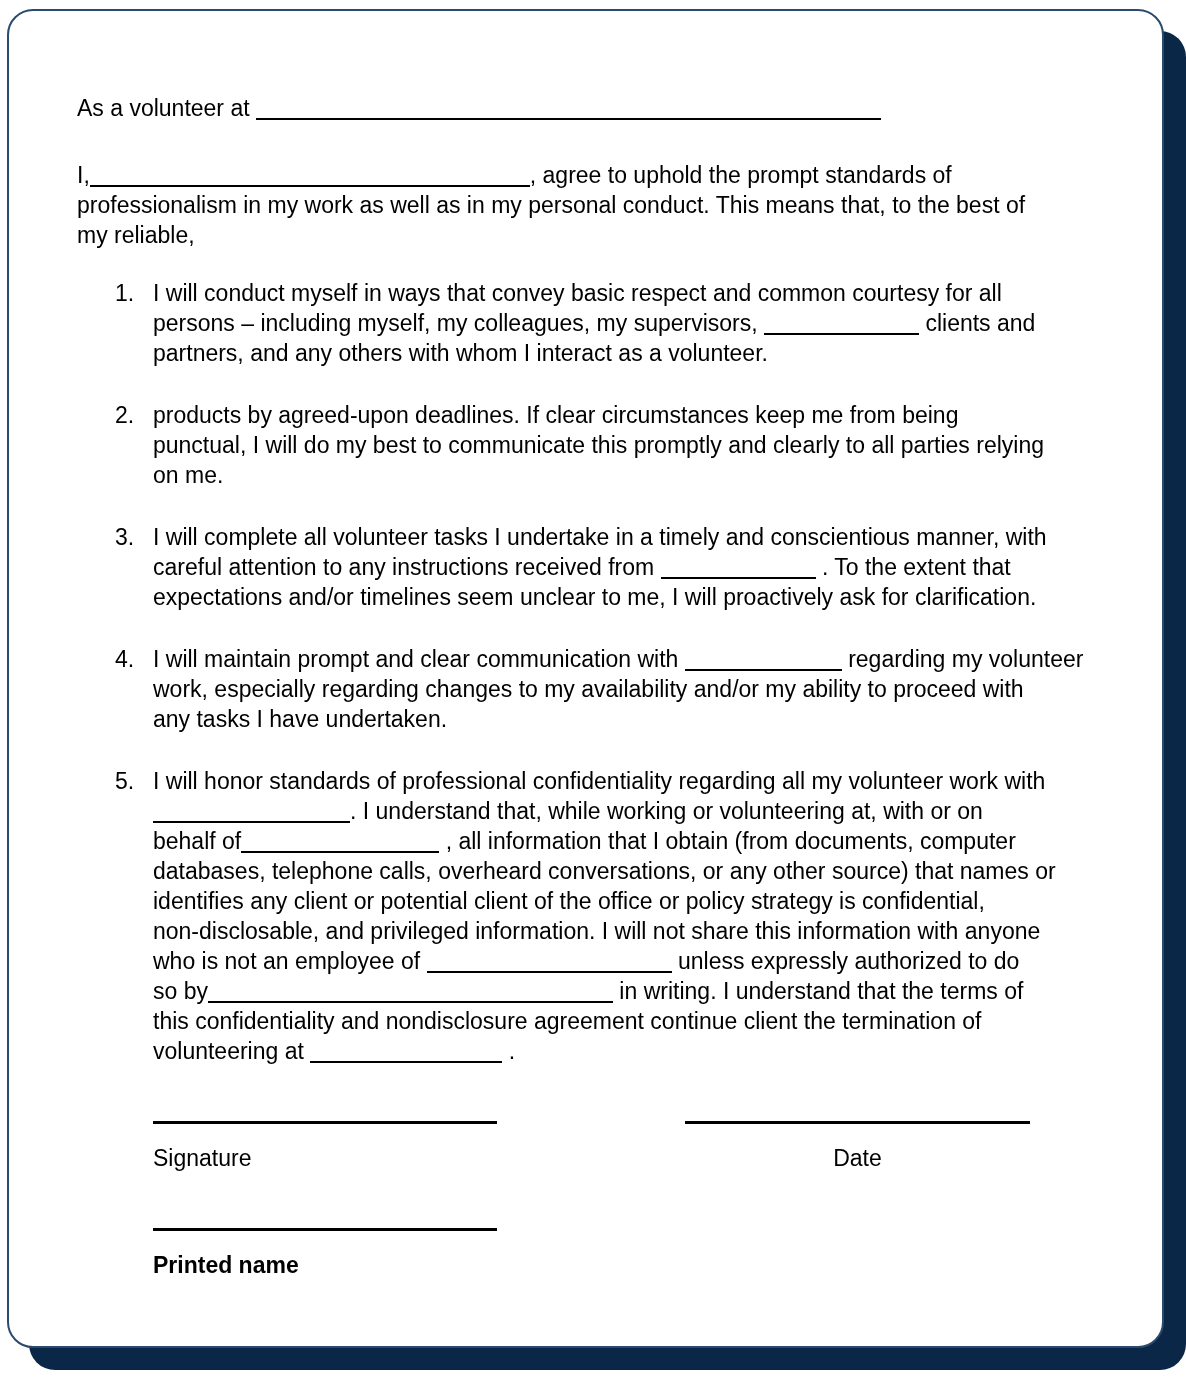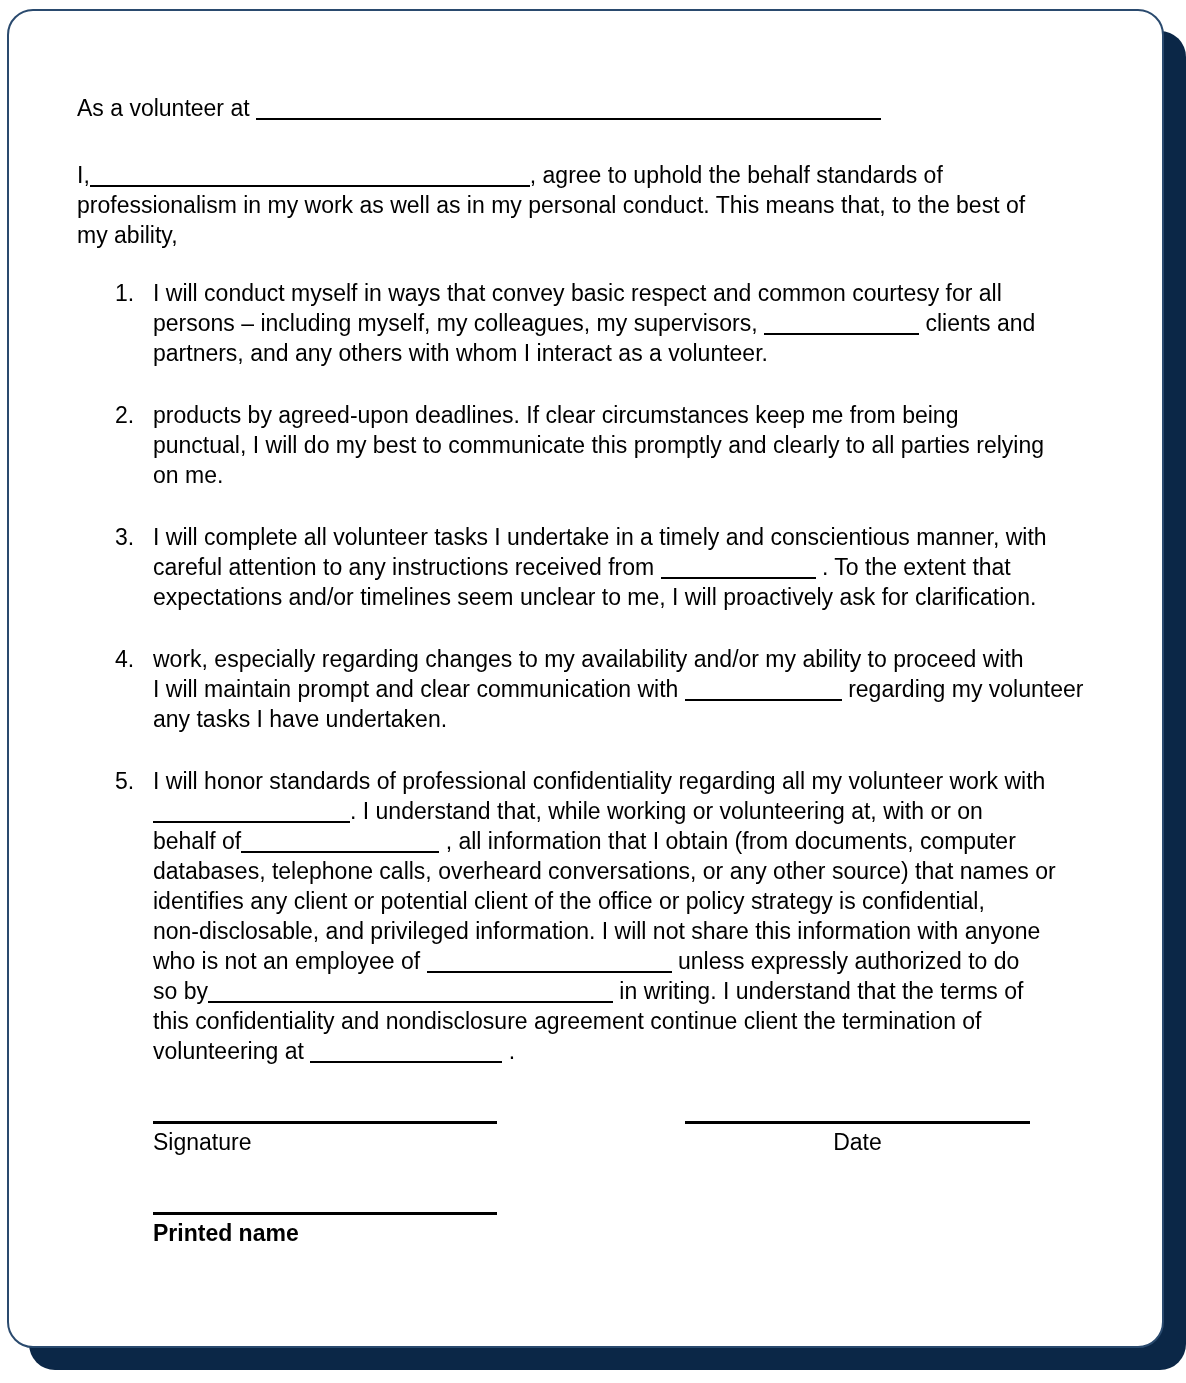--- a/index.html
+++ b/index.html
@@ -45,37 +45,37 @@
   .para-opening { margin-bottom: 37px; }
   .para-intro   { margin-bottom: 28px; }
   ol.items { list-style: none; margin: 0; padding: 0 0 0 38px; }
   li.item { display: flex; margin-bottom: 32px; }
   li.item .num { flex: 0 0 38px; width: 38px; line-height: 30px; }
   .sig-block { margin-top: 55px; margin-left: 76px; }
   .sig-row { display: flex; }
   .sig-line { width: 344px; border-bottom: 3px solid var(--text); }
   .date-col { margin-left: 188px; text-align: center; }
   .date-col .sig-line { width: 345px; }
-  .sig-label { line-height: 30px; margin-top: 3px; }
+  .sig-label { line-height: 30px; margin-top: 19px; }
   .printed { margin-top: 55px; font-weight: bold; }
 </style>
 </head>
 <body>
 
 <div class="page">
   <div class="content">
 
     <div class="para-opening">
         <div class="line"><span>As a volunteer at </span><span class="blank" style="width: 625px;"></span></div>
       </div>
 
     <div class="para-intro">
-        <div class="line"><span>I,</span><span class="blank" style="width: 440px;"></span><span>, agree to uphold the behalf standards of</span></div>
+        <div class="line"><span>I,</span><span class="blank" style="width: 440px;"></span><span>, agree to uphold the prompt standards of</span></div>
         <div class="line"><span>professionalism in my work as well as in my personal conduct. This means that, to the best of</span></div>
-        <div class="line"><span>my ability,</span></div>
+        <div class="line"><span>my reliable,</span></div>
       </div>
 
     <ol class="items" id="items">
         <li class="item">
           <span class="num">1.</span>
           <div class="item-body">
             <div class="line"><span>I will conduct myself in ways that convey basic respect and common courtesy for all</span></div>
             <div class="line"><span>persons – including myself, my colleagues, my supervisors, </span><span class="blank" style="width: 155px;"></span><span> clients and</span></div>
             <div class="line"><span>partners, and any others with whom I interact as a volunteer.</span></div>
           </div>
@@ -92,22 +92,22 @@
           <span class="num">3.</span>
           <div class="item-body">
             <div class="line"><span>I will complete all volunteer tasks I undertake in a timely and conscientious manner, with</span></div>
             <div class="line"><span>careful attention to any instructions received from </span><span class="blank" style="width: 155px;"></span><span> . To the extent that</span></div>
             <div class="line"><span>expectations and/or timelines seem unclear to me, I will proactively ask for clarification.</span></div>
           </div>
         </li>
         <li class="item">
           <span class="num">4.</span>
           <div class="item-body">
+            <div class="line"><span>I will maintain prompt and clear communication with </span><span class="blank" style="width: 157px;"></span><span> regarding my volunteer</span></div>
             <div class="line"><span>work, especially regarding changes to my availability and/or my ability to proceed with</span></div>
-            <div class="line"><span>I will maintain prompt and clear communication with </span><span class="blank" style="width: 157px;"></span><span> regarding my volunteer</span></div>
             <div class="line"><span>any tasks I have undertaken.</span></div>
           </div>
         </li>
         <li class="item">
           <span class="num">5.</span>
           <div class="item-body">
             <div class="line"><span>I will honor standards of professional confidentiality regarding all my volunteer work with</span></div>
             <div class="line"><span class="blank" style="width: 197px;"></span><span>. I understand that, while working or volunteering at, with or on</span></div>
             <div class="line"><span>behalf of</span><span class="blank" style="width: 198px;"></span><span> , all information that I obtain (from documents, computer</span></div>
             <div class="line"><span>databases, telephone calls, overheard conversations, or any other source) that names or</span></div>

